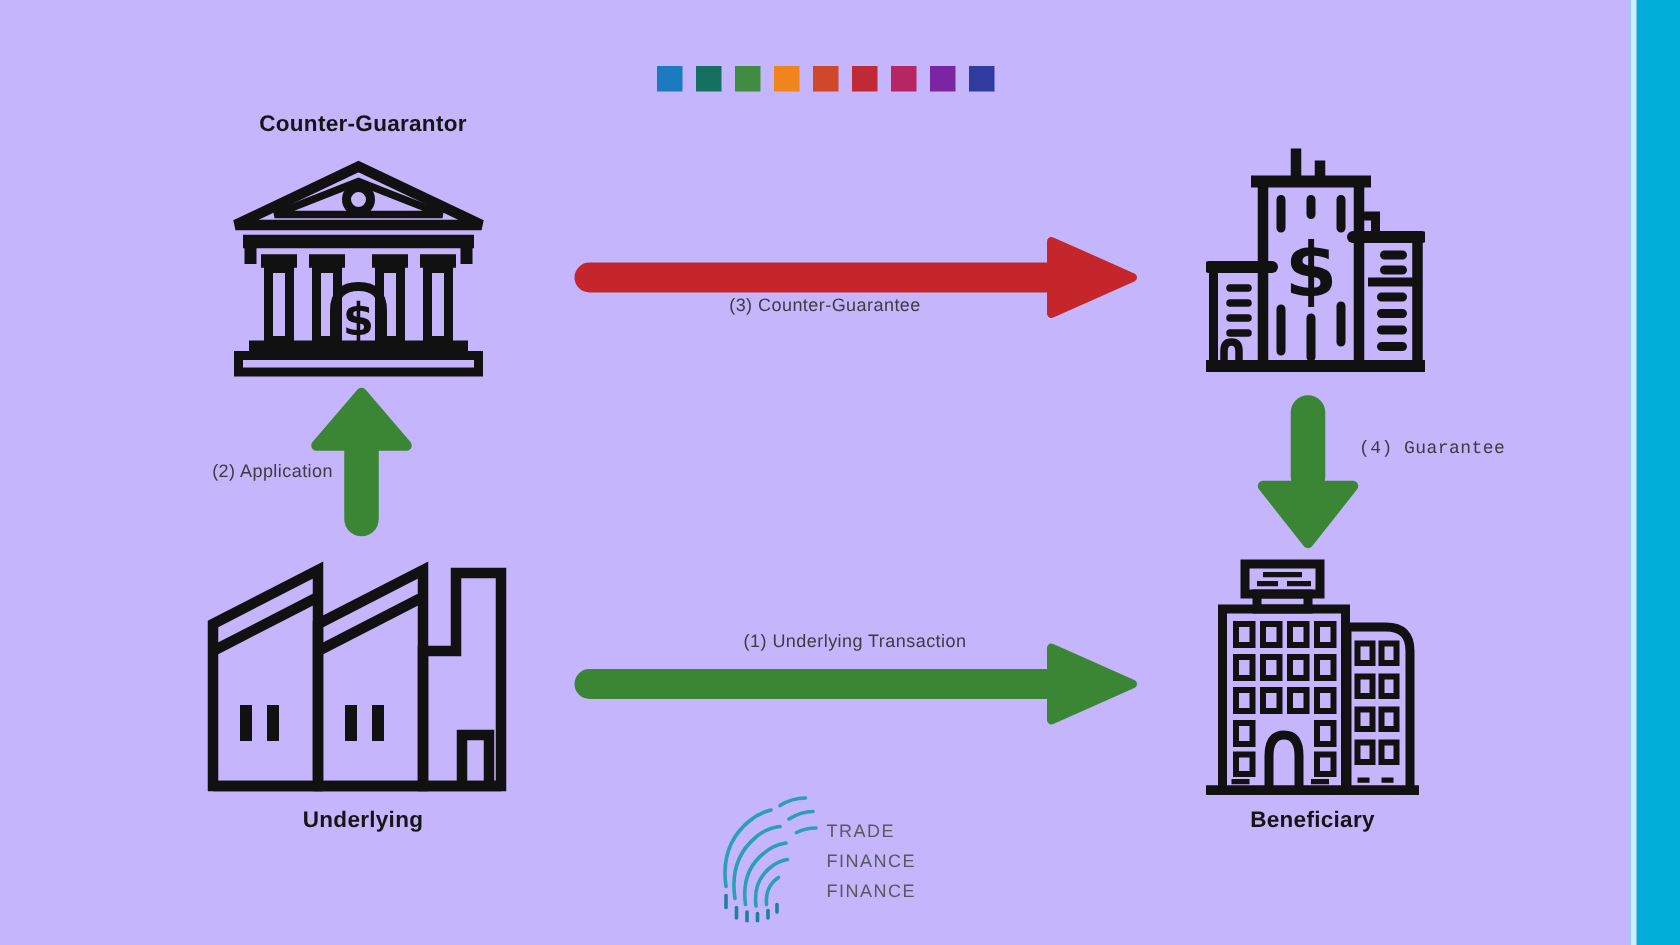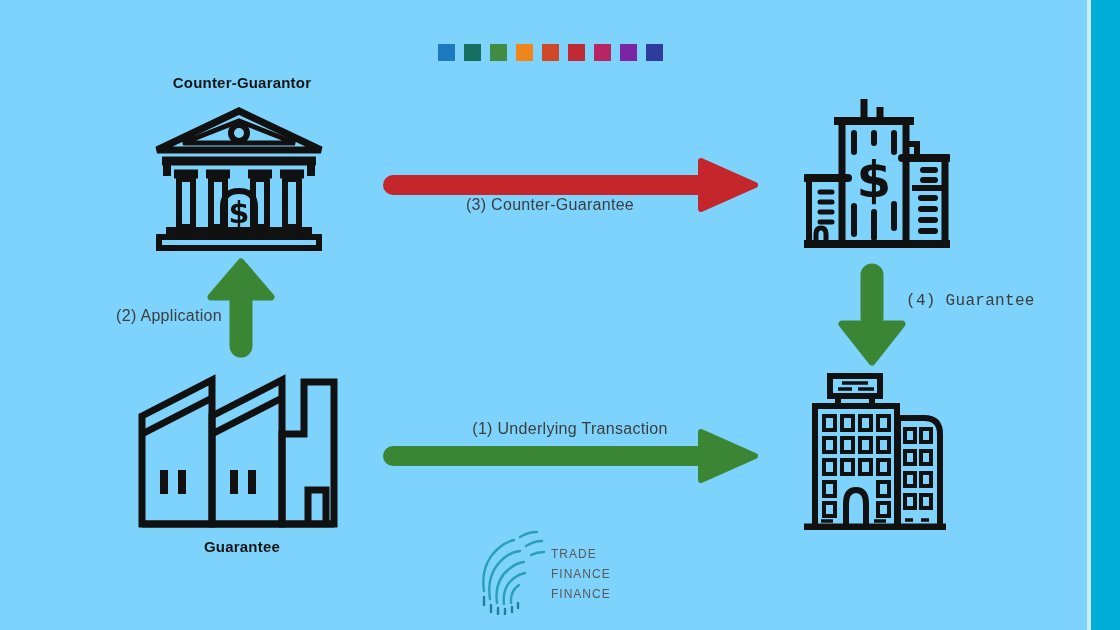--- a/index.html
+++ b/index.html
@@ -1,30 +1,30 @@
 <!DOCTYPE html>
 <html><head>
 <meta charset="utf-8">
 <style>
   html,body{margin:0;padding:0;background:#ffffff;}
   #canvas{
-    position:relative;width:1120px;height:630px;background:#7dd3fc;overflow:hidden;
+    position:relative;width:1120px;height:630px;background:#c4b5fd;overflow:hidden;
     font-family:"Liberation Sans", sans-serif;
   }
   .abs{position:absolute;}
   
   #palette{display:flex;gap:9px;left:438px;top:44px;}
   #palette span{width:17px;height:17px;display:block;}
   
   .node-label{
     width:200px;text-align:center;font-size:15px;font-weight:700;color:#151515;
     letter-spacing:.2px;
   }
   
-  .flow-label{font-size:16px;color:#3d3d3d;letter-spacing:.3px;}
+  .flow-label{font-size:12px;color:#3d3d3d;letter-spacing:.3px;}
   .center{text-align:center;width:260px;}
   .right{text-align:right;width:132px;}
   
   .icon path,.icon rect,.icon circle{fill:none;stroke:#111111;}
   .icon text{stroke:none;fill:#111111;font-family:"DejaVu Sans", sans-serif;}
   
   #accent-bar{left:1087px;top:0;width:33px;height:630px;border-left:4px solid #cdeef7;box-sizing:border-box;}
   
   #logo-text div{font-size:12px;line-height:20px;letter-spacing:1px;color:#58595b;}
 </style>
@@ -39,21 +39,22 @@
     <span style="background-color: rgb(63, 140, 66);"></span>
     <span style="background-color: rgb(240, 134, 27);"></span>
     <span style="background-color: rgb(206, 72, 41);"></span>
     <span style="background-color: rgb(192, 42, 52);"></span>
     <span style="background-color: rgb(181, 38, 99);"></span>
     <span style="background-color: rgb(124, 37, 163);"></span>
     <span style="background-color: rgb(47, 60, 158);"></span>
   </div>
 
   <div class="abs node-label" style="left:142px;top:74px;">Counter-Guarantor</div>
-  <div class="abs node-label" style="left:142px;top:538px;">Guarantee</div>
+  <div class="abs node-label" style="left:142px;top:538px;">Underlying</div>
+  <div class="abs node-label" style="left:775px;top:538px;">Beneficiary</div>
 
   <svg class="abs icon" style="left:150px;top:104px;" width="178" height="148" viewBox="0 0 178 148">
     <path d="M7 46 L89 7 L171 46 Z" stroke-width="7"></path>
     <path d="M33 39 L89 17 L145 39 Z" stroke-width="5"></path>
     <circle cx="89" cy="29" r="8" stroke-width="6"></circle>
     <path d="M12 57 H166" stroke-width="9"></path>
     <path d="M17 61 V72 M161 61 V72" stroke-width="8"></path>
     <path d="M24 70 H48 M56 70 H80 M98 70 H122 M130 70 H154" stroke-width="9"></path>
     <rect x="29" y="75" width="14" height="48" stroke-width="6"></rect>
     <rect x="61" y="75" width="14" height="48" stroke-width="6"></rect>

